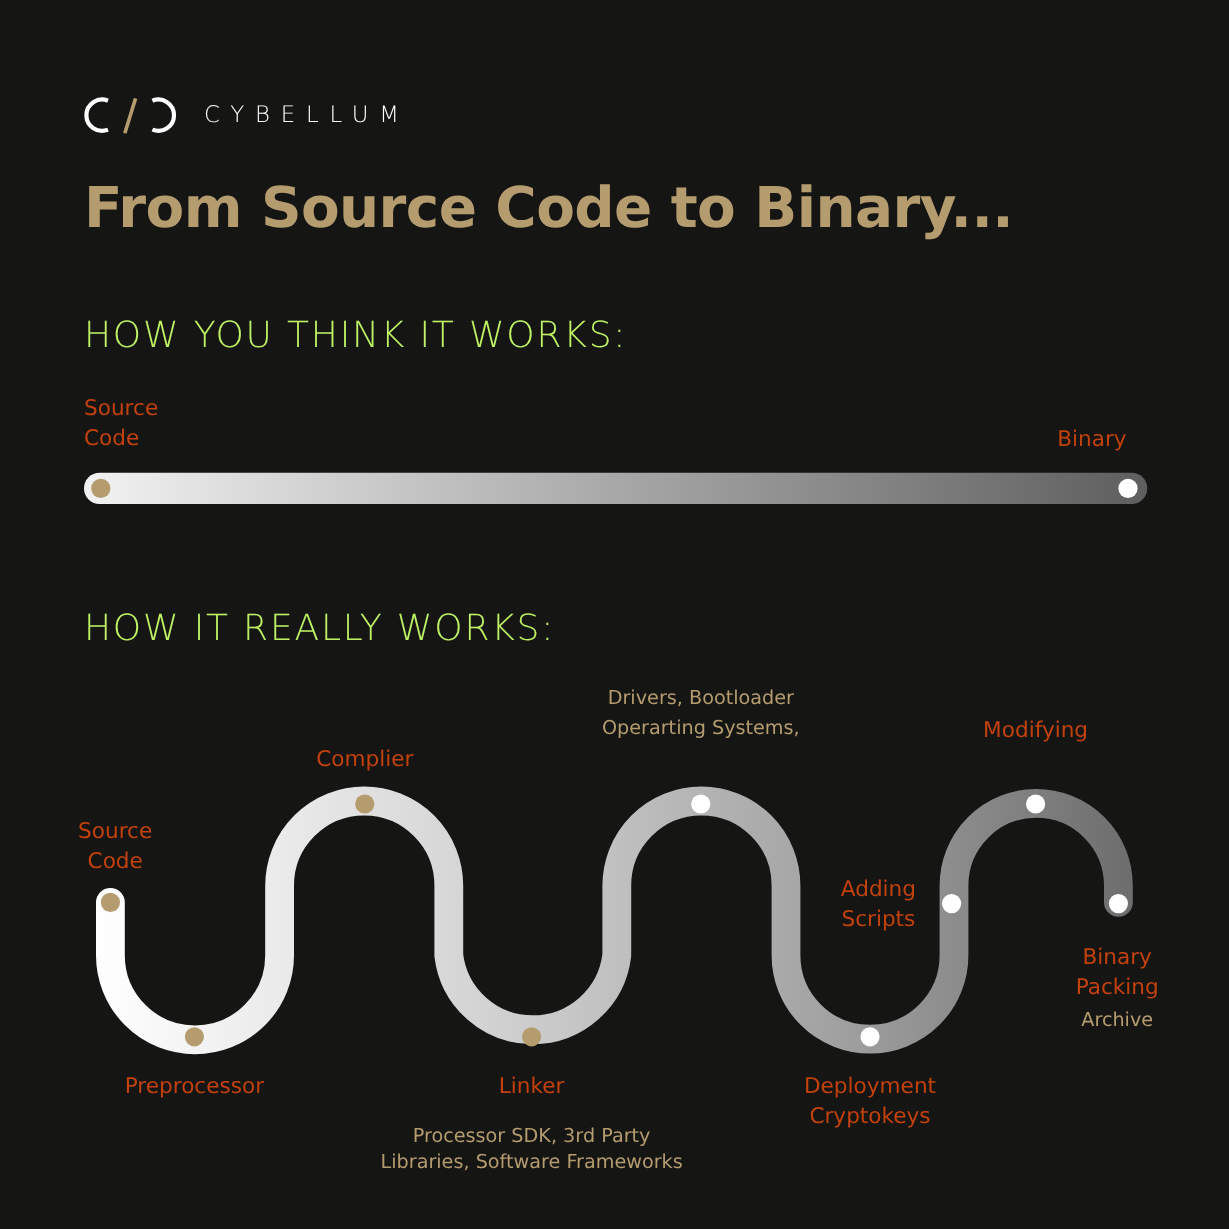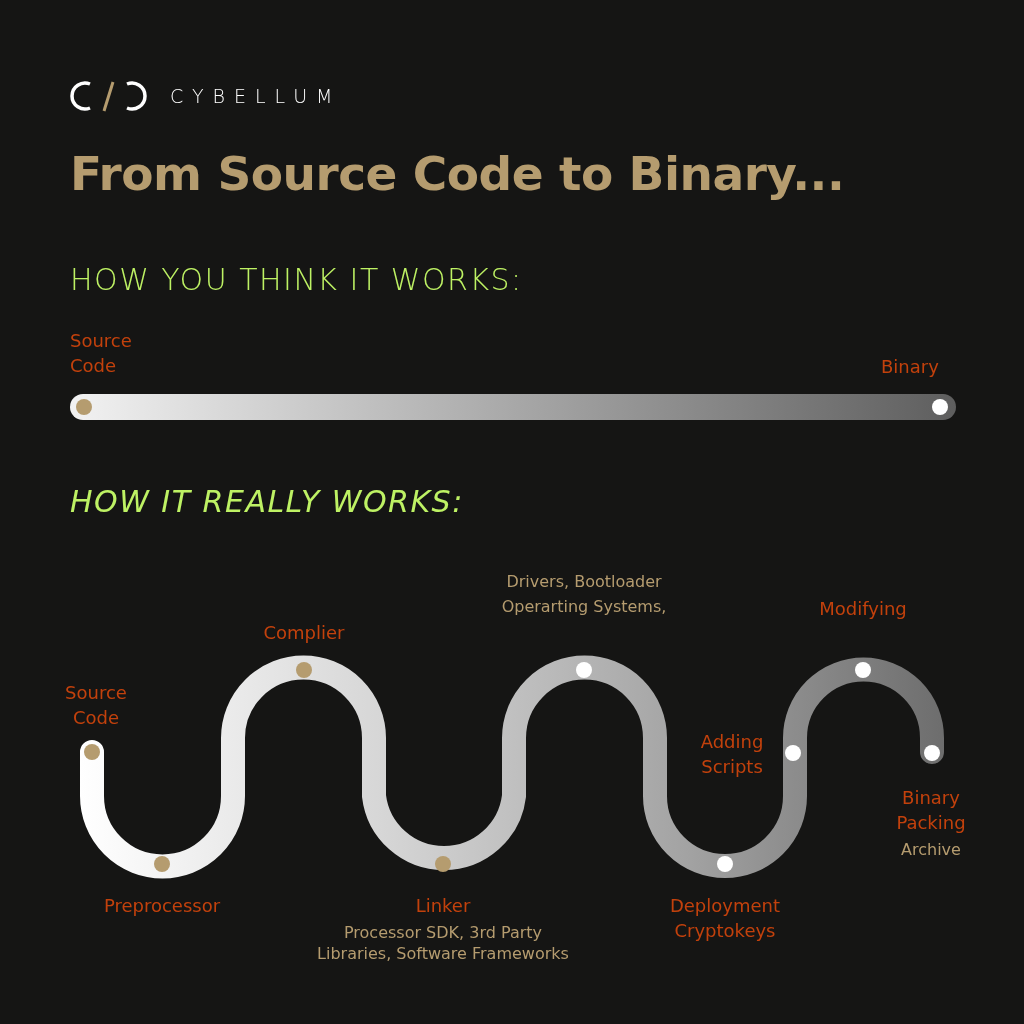--- a/index.html
+++ b/index.html
@@ -70,34 +70,34 @@
     <circle cx="304" cy="670" r="8" fill="#b59c6f"></circle>
     <circle cx="443" cy="864" r="8" fill="#b59c6f"></circle>
     <circle cx="584" cy="670" r="8" fill="#ffffff"></circle>
     <circle cx="725" cy="864" r="8" fill="#ffffff"></circle>
     <circle cx="793" cy="753" r="8" fill="#ffffff"></circle>
     <circle cx="863" cy="670" r="8" fill="#ffffff"></circle>
     <circle cx="932" cy="753" r="8" fill="#ffffff"></circle>
   </g>
 </svg>
 
-<div class="abs section" style="left:70px; top:484px;font-style:italic;">HOW IT REALLY WORKS:</div>
+<div class="abs section" style="left:70px; top:506px;">HOW IT REALLY WORKS:</div>
 
 <div class="abs gold-b center" style="left:46px; top:680px; width:100px;">
   <div>Source</div>
   <div>Code</div>
 </div>
 
 <div class="abs gold-b center" style="left:62px; top:893px; width:200px;">Preprocessor</div>
 
 <div class="abs gold-b center" style="left:224px; top:620px; width:160px;">Complier</div>
 
 <div class="abs center" style="left:263px; top:893px; width:360px;">
   <div class="gold-b">Linker</div>
-  <div class="gold-s" style="margin-top:4px;">Processor SDK, 3rd Party</div>
+  <div class="gold-s" style="margin-top:18px;">Processor SDK, 3rd Party</div>
   <div class="gold-s">Libraries, Software Frameworks</div>
 </div>
 
 <div class="abs center" style="left:454px; top:571px; width:260px;">
   <div class="gold-s">Drivers, Bootloader</div>
   <div class="gold-s" style="margin-top:4px;">Operarting Systems,</div>
 </div>
 
 <div class="abs gold-b center" style="left:640px; top:893px; width:170px;">
   <div>Deployment</div>

